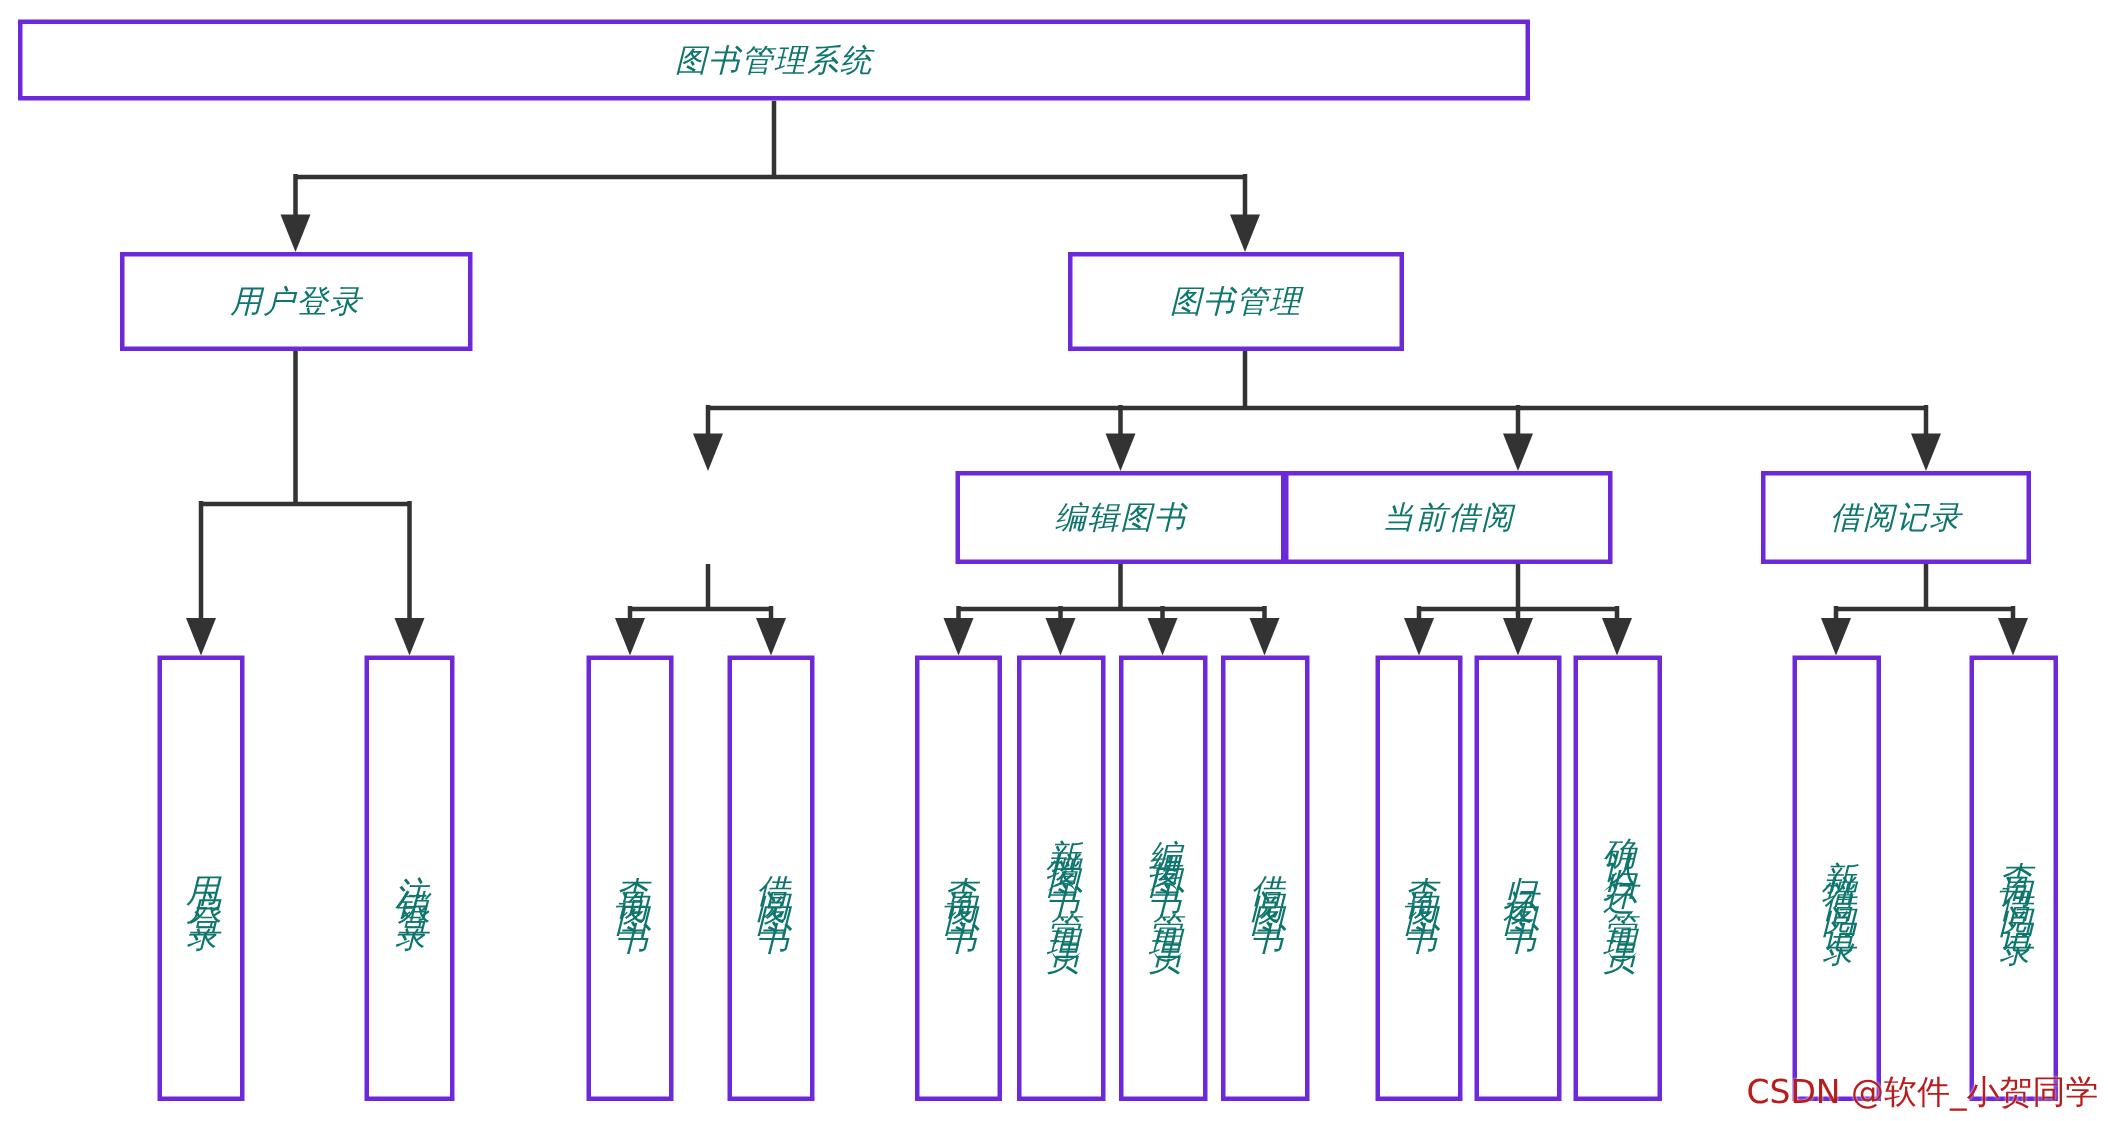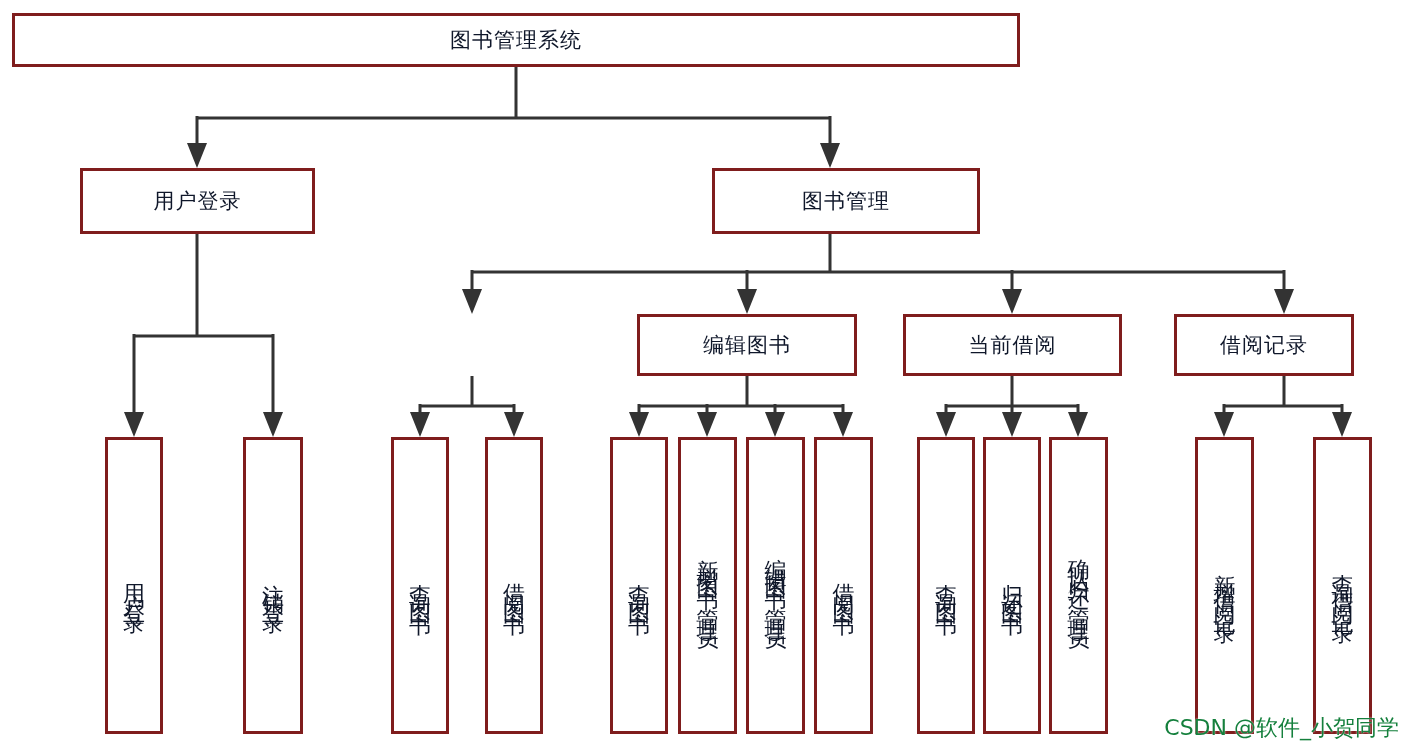--- a/index.html
+++ b/index.html
@@ -19,46 +19,47 @@
     position: absolute;
     left: 0;
     top: 0;
     width: 1405px;
     height: 747px;
     pointer-events: none;
   }
   .node {
     position: absolute;
     box-sizing: border-box;
-    border: 3px solid #7f1d1d;
+    border: 3px solid #6d28d9;
     background: #ffffff;
     display: flex;
     align-items: center;
     justify-content: center;
-    color: #0f172a;
+    color: #0f766e;
+    font-style: italic;
   }
   .node .h-label {
     font-size: 21px;
     letter-spacing: 1px;
     white-space: nowrap;
   }
   .node.leaf .v-label {
     writing-mode: vertical-rl;
     text-orientation: mixed;
     font-size: 22px;
     line-height: 1;
     letter-spacing: 10px;
     white-space: nowrap;
   }
   .watermark {
     position: absolute;
     right: 6px;
     bottom: 4px;
     font-size: 22px;
-    color: #15803d;
+    color: #b91c1c;
     text-shadow: 0 0 2px #ffffff;
     z-index: 5;
     white-space: nowrap;
   }
 </style>
 </head>
 <body>
 
 <div class="stage">
 
@@ -102,28 +103,28 @@
     </g>
   </svg>
 
   <div class="node" style="left:12px; top:13px; width:1008px; height:54px;">
     <span class="h-label">图书管理系统</span>
   </div>
 
   <div class="node" style="left:80px; top:168px; width:235px; height:66px;">
     <span class="h-label">用户登录</span>
   </div>
-  <div class="node" style="left:712px; top:168px; width:268px; height:66px;">
+  <div class="node" style="left:712px; top:168px; width:224px; height:66px;">
     <span class="h-label">图书管理</span>
   </div>
 
   <div class="node" style="left:637px; top:314px; width:220px; height:62px;">
     <span class="h-label">编辑图书</span>
   </div>
-  <div class="node" style="left:903px; top:314px; width:219px; height:62px;">
+  <div class="node" style="left:856px; top:314px; width:219px; height:62px;">
     <span class="h-label">当前借阅</span>
   </div>
   <div class="node" style="left:1174px; top:314px; width:180px; height:62px;">
     <span class="h-label">借阅记录</span>
   </div>
 
   <div class="node leaf" style="left:105px; top:437px; width:58px; height:297px;">
     <span class="v-label">用户登录</span>
   </div>
   <div class="node leaf" style="left:243px; top:437px; width:60px; height:297px;">

